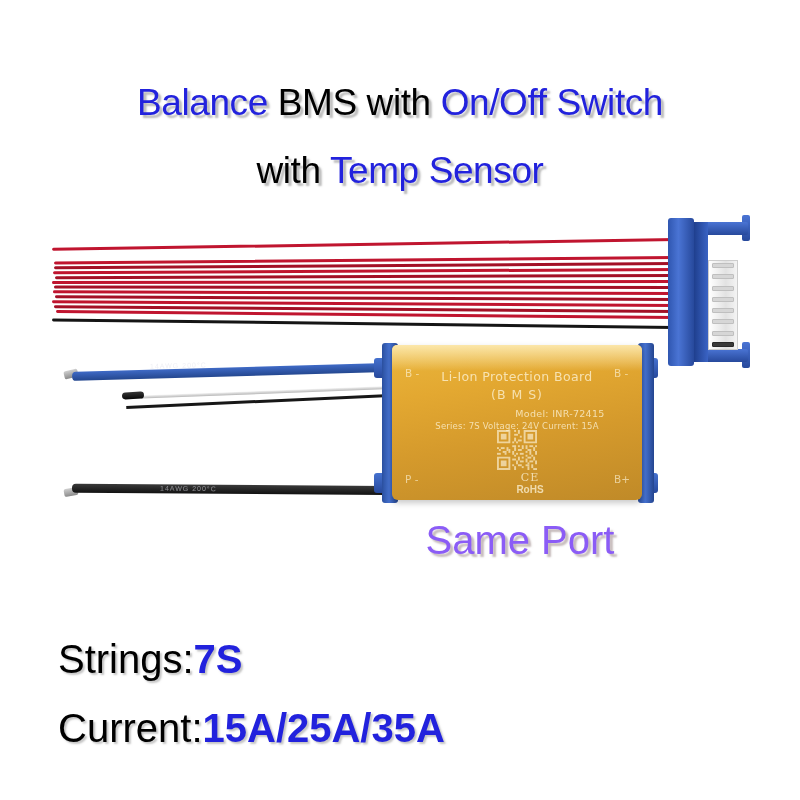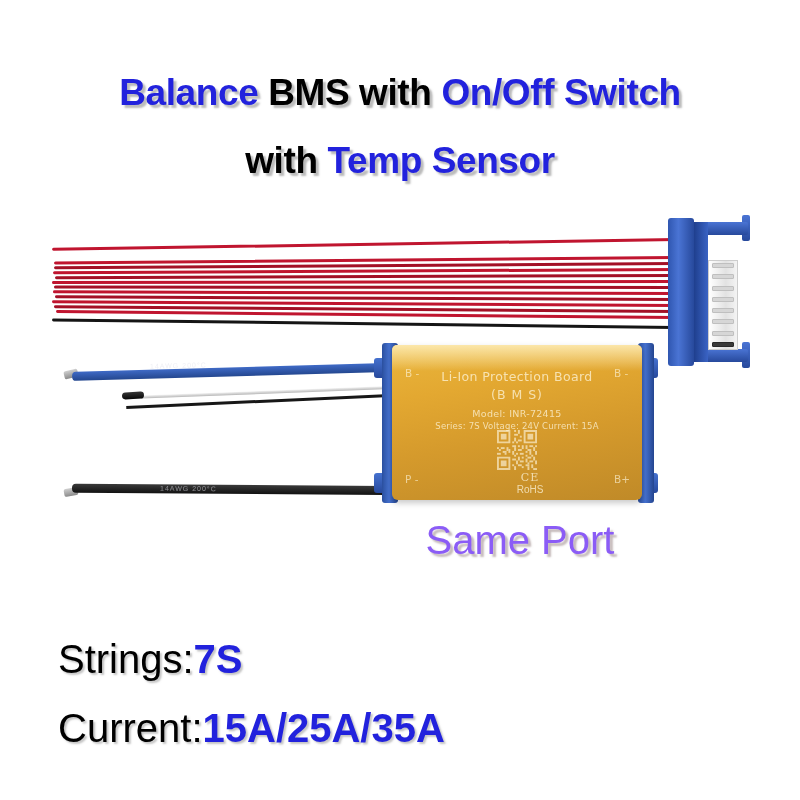--- a/index.html
+++ b/index.html
@@ -17,25 +17,26 @@
     background: #ffffff;
     overflow: hidden;
   }
 
   
   .headline {
     position: absolute;
     left: 0;
     width: 800px;
     text-align: center;
-    font-weight: bold;
+    font-weight: normal;
     font-size: 37px;
     letter-spacing: -0.4px;
     white-space: nowrap;
     text-shadow: 3px 3px 2px rgba(130,130,130,0.55);
+    margin-top: 10px;
   }
   #headline-1 { top: 72px; }
   #headline-2 { top: 140px; }
   .t-black { color: #000000; }
   .t-blue  { color: #2222dd; }
 
   
   .spec-line {
     position: absolute;
     left: 58px;
@@ -165,21 +166,21 @@
   #bt-title {
     left: 0; top: 24px; width: 250px; text-align: center;
     font-size: 12.5px; letter-spacing: 0.4px;
   }
   #bt-bms {
     left: 0; top: 42px; width: 250px; text-align: center;
     font-size: 12.5px; letter-spacing: 1px;
   }
   #bt-model {
     left: 0; top: 63px; width: 250px; text-align: center;
-    font-size: 9.5px; letter-spacing: 0.3px;
+    font-size: 9.5px; letter-spacing: 0.3px; padding-left: 43px;
   }
   #bt-params {
     left: 0; top: 76px; width: 250px; text-align: center;
     font-size: 8.5px; letter-spacing: 0.2px;
   }
   .corner-txt { font-size: 10.5px; color: rgba(255,248,225,0.62); }
   #bt-bminus-l { left: 13px;  top: 22px; }
   #bt-bminus-r { left: 222px; top: 22px; }
   #bt-pminus   { left: 13px;  top: 128px; }
   #bt-bplus    { left: 222px; top: 128px; }
@@ -190,21 +191,21 @@
     left: 78px; top: 126px;
     width: 120px; height: 18px;
     display: flex;
     align-items: center;
     justify-content: space-between;
     color: rgba(255,248,225,0.72);
     font-size: 11px;
     flex-direction: column;
   }
   #cert-ce { font-family: "DejaVu Serif", serif; letter-spacing: 1px; }
-  #cert-rohs { font-size: 10px; font-weight: normal; }
+  #cert-rohs { font-size: 10px; font-weight: bold; }
   .cert-ico { width: 14px; height: 14px; }
 
   
   #qr {
     position: absolute;
     left: 105px; top: 85px;
     width: 40px; height: 40px;
     opacity: 0.62;
   }
 

